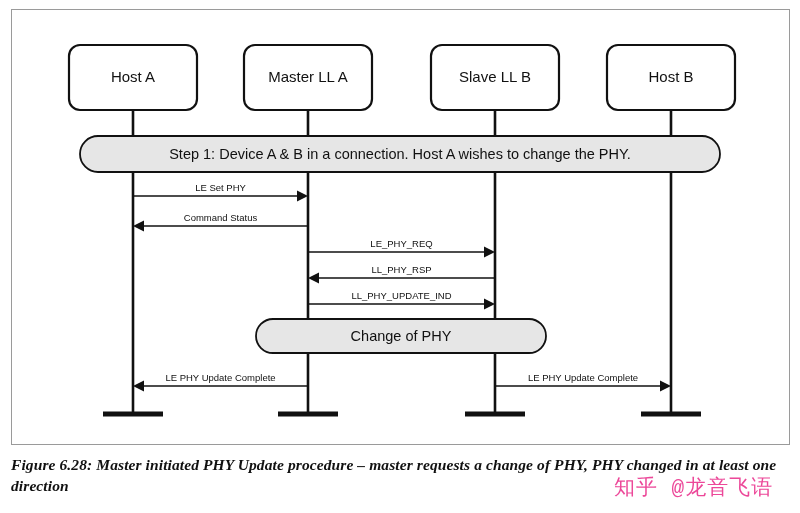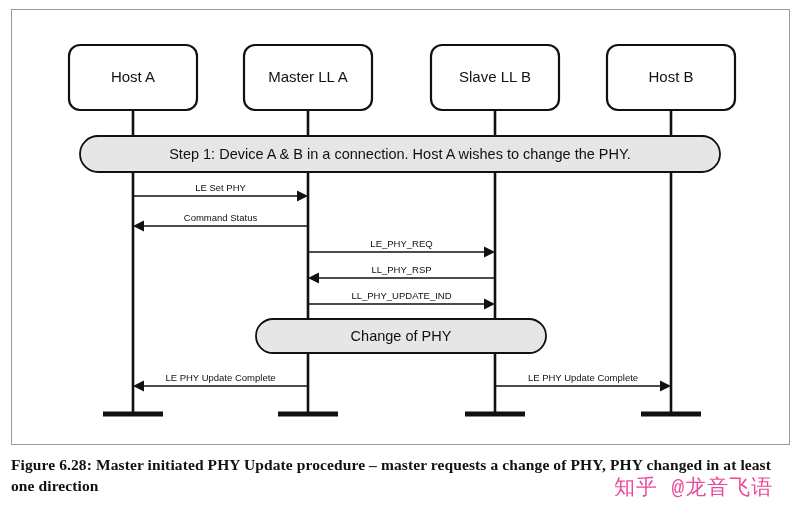--- a/index.html
+++ b/index.html
@@ -89,20 +89,21 @@
     fill: #111111;
   }
 
   
   .caption {
     position: absolute;
     left: 11px;
     top: 455px;
     width: 770px;
     font-family: "Liberation Serif", serif;
+    font-style: italic;
     font-weight: bold;
     font-size: 15.5px;
     line-height: 1.35;
     color: #111111;
     letter-spacing: 0.1px;
   }
 
   
   .watermark {
     position: absolute;

